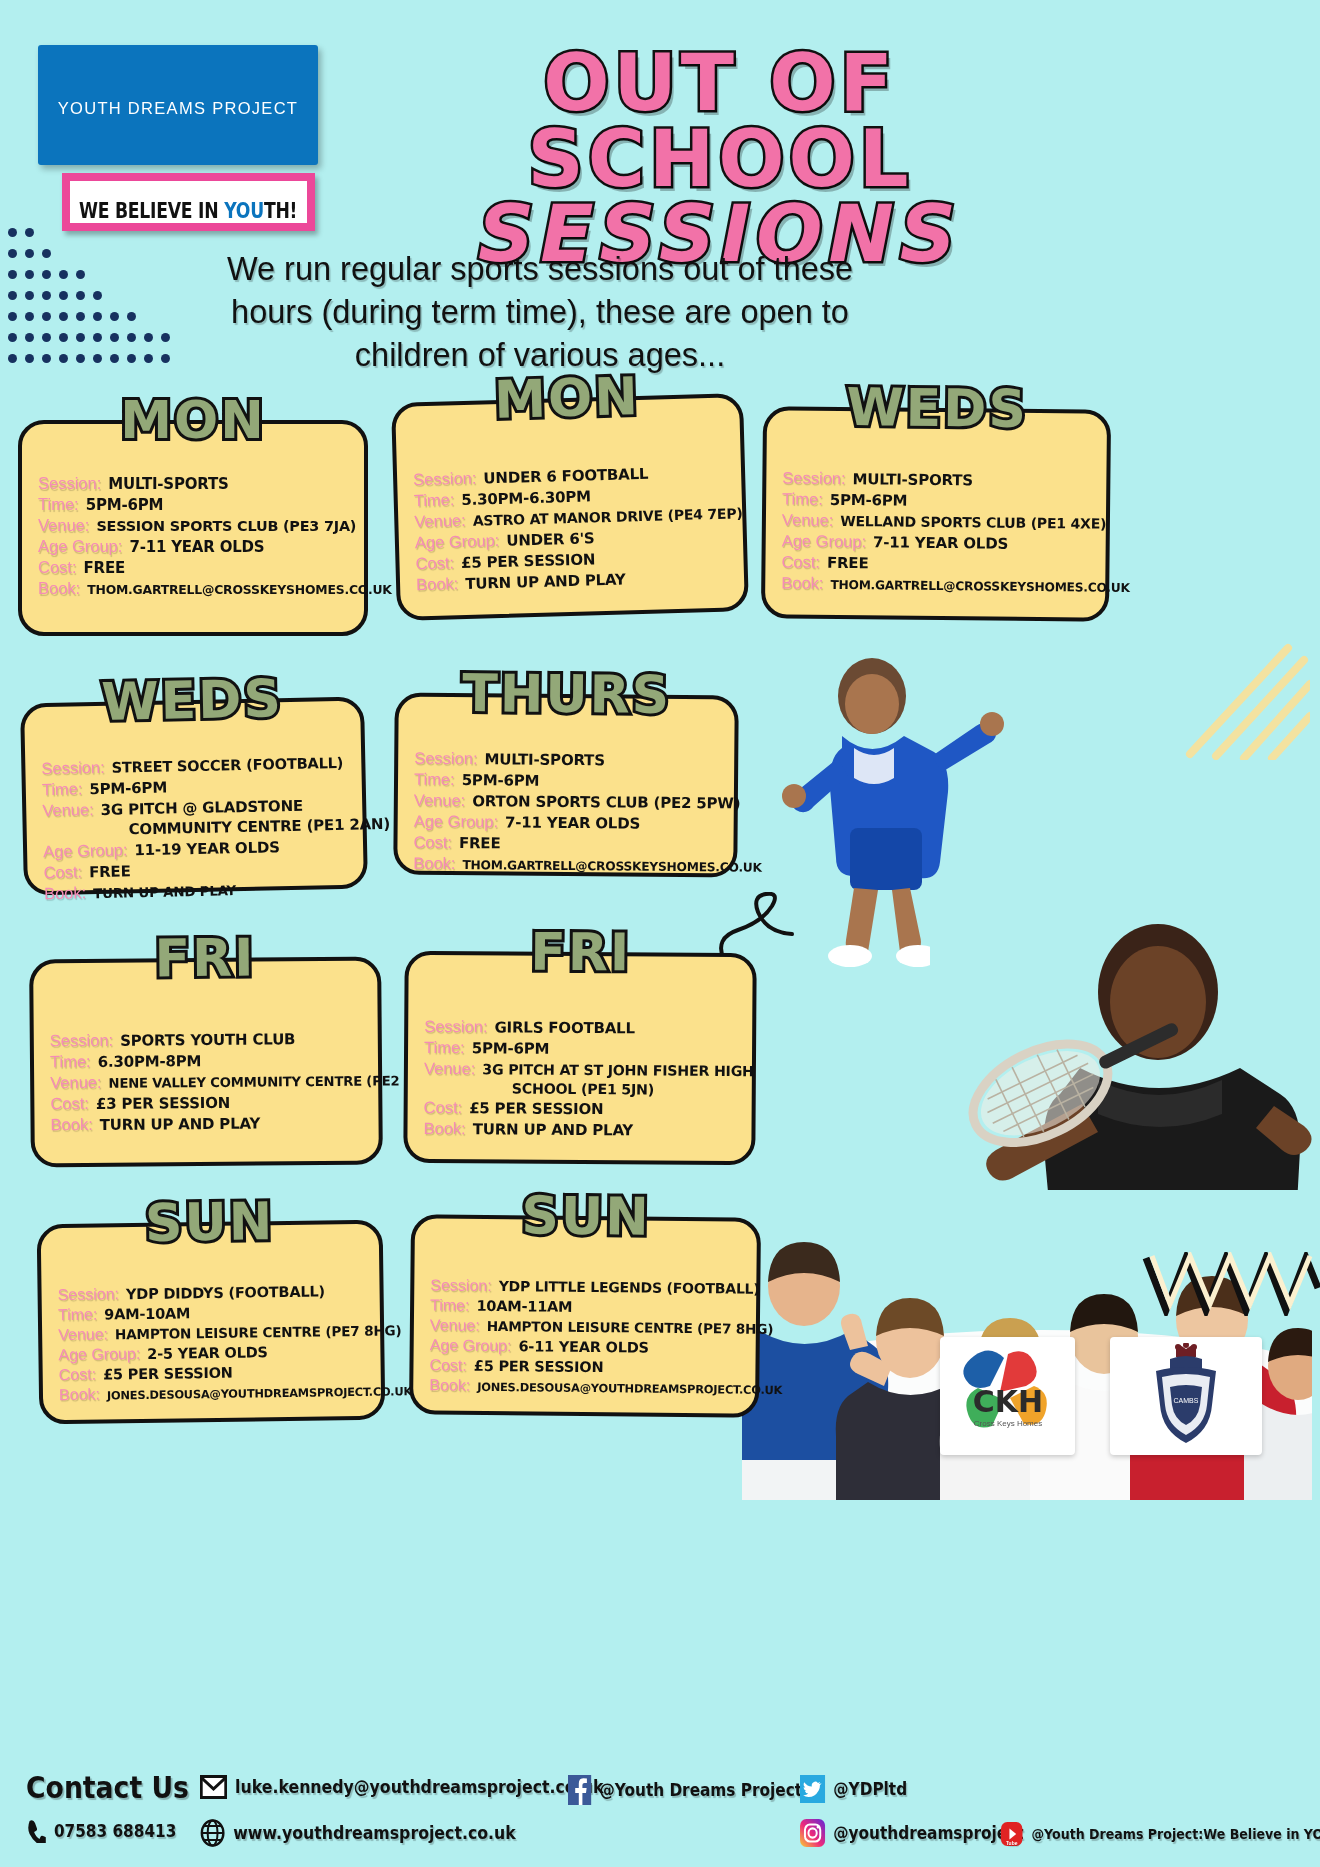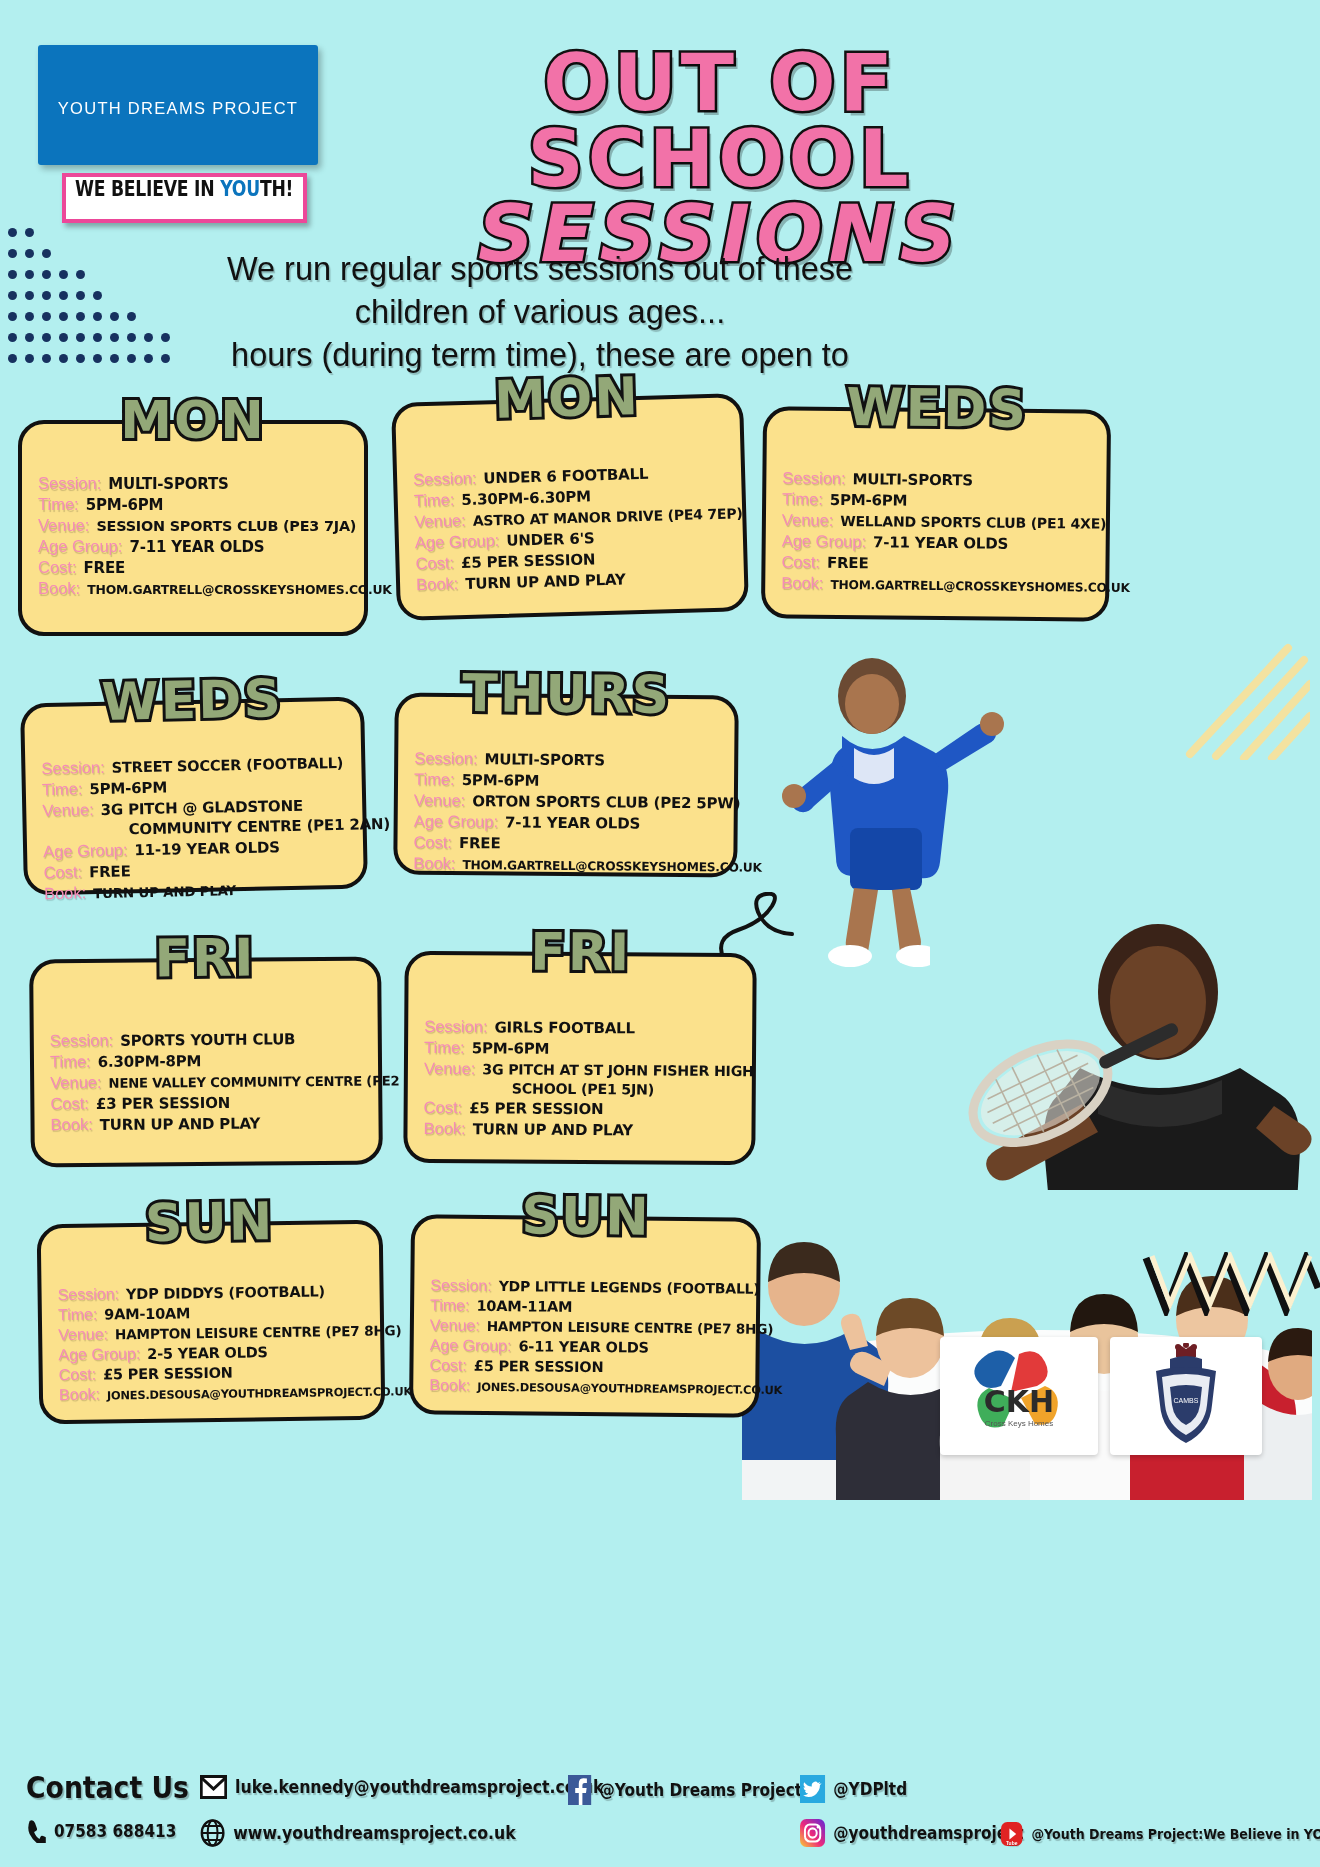--- a/index.html
+++ b/index.html
@@ -20,23 +20,23 @@
   }
   .logo-ydp{
     color:#fff;font-weight:bold;font-size:58px;letter-spacing:2px;
     font-family:"DejaVu Sans", sans-serif;line-height:1;
     text-shadow:1px 1px 0 rgba(255,255,255,.35);
   }
   .logo-sub{color:#fff;font-size:16.5px;letter-spacing:1.3px;margin-top:6px;
     font-family:"Liberation Sans", sans-serif;}
   .believe-box{
     position:absolute;left:62px;top:173px;width:237px;height:42px;
-    background:#fff;border:4px solid #ec4899;
+    background:#fff;border:8px solid #ec4899;
     box-shadow:3px 4px 5px rgba(0,0,0,.3);
-    display:flex;align-items:flex-start;justify-content:center;
+    display:flex;align-items:flex-end;justify-content:center;
   }
   .believe-txt{font-family:"DejaVu Sans", sans-serif;font-weight:bold;
     font-size:21px;color:#111;letter-spacing:-.3px;transform:scaleX(.82);white-space:nowrap;}
   .believe-txt .blue{color:#0b74bd;}
 
   .title{
     position:absolute;left:350px;top:46px;width:740px;text-align:center;
     font-family:"DejaVu Sans", sans-serif;font-weight:bold;
     font-size:78px;line-height:.97;color:#f272a8;
     letter-spacing:4px;
@@ -122,22 +122,22 @@
     <div class="believe-txt"><span>WE BELIEVE IN </span><span class="blue">YOU</span><span>TH!</span></div>
   </div>
 
   <div class="title">
     <span>OUT OF SCHOOL</span>
     <span class="l2">SESSIONS</span>
   </div>
 
   <div class="intro">
     <div>We run regular sports sessions out of these</div>
+    <div>hours (during term time), these are open to</div>
     <div>children of various ages...</div>
-    <div>hours (during term time), these are open to</div>
   </div>
 
   <div class="dots" id="dots">
       <i style="left: 0px; top: 0px;"></i>
       <i style="left: 17px; top: 0px;"></i>
       <i style="left: 0px; top: 21px;"></i>
       <i style="left: 17px; top: 21px;"></i>
       <i style="left: 34px; top: 21px;"></i>
       <i style="left: 0px; top: 42px;"></i>
       <i style="left: 17px; top: 42px;"></i>
@@ -547,21 +547,21 @@
         <span class="lab" style="font-size:16px">Cost:</span>
         <span class="val">£5 PER SESSION</span>
         </div>
       <div class="row">
         <span class="lab" style="font-size:16px">Book:</span>
         <span class="val" style="font-size:11.4px">JONES.DESOUSA@YOUTHDREAMSPROJECT.CO.UK</span>
         </div>
     </div>
   </div>
 
-  <div class="sponsor" style="left:940px;top:1337px;width:158px;height:118px;">
+  <div class="sponsor" style="left:940px;top:1337px;width:135px;height:118px;">
     <svg width="128" height="104" viewBox="0 0 128 104">
       <path d="M30 12 q16 -12 30 2 l-14 28 q-16 6 -24 -6 q-8 -12 8 -24z" fill="#1d5fa8"></path>
       <path d="M64 10 q18 -8 26 8 q8 16 -8 24 l-26 6 z" fill="#e23a3a"></path>
       <path d="M90 42 q16 6 12 24 q-4 18 -22 14 l-14 -26z" fill="#f0a32a"></path>
       <path d="M34 44 q-16 8 -10 26 q6 18 24 12 l12 -26z" fill="#3fae5a"></path>
       <text x="64" y="68" font-family="DejaVu Sans, sans-serif" font-size="30" font-weight="bold" fill="#2b2b2b" text-anchor="middle">CKH</text>
       <text x="64" y="82" font-family="Liberation Sans, sans-serif" font-size="8" fill="#555" text-anchor="middle">Cross Keys Homes</text>
     </svg>
   </div>
 

